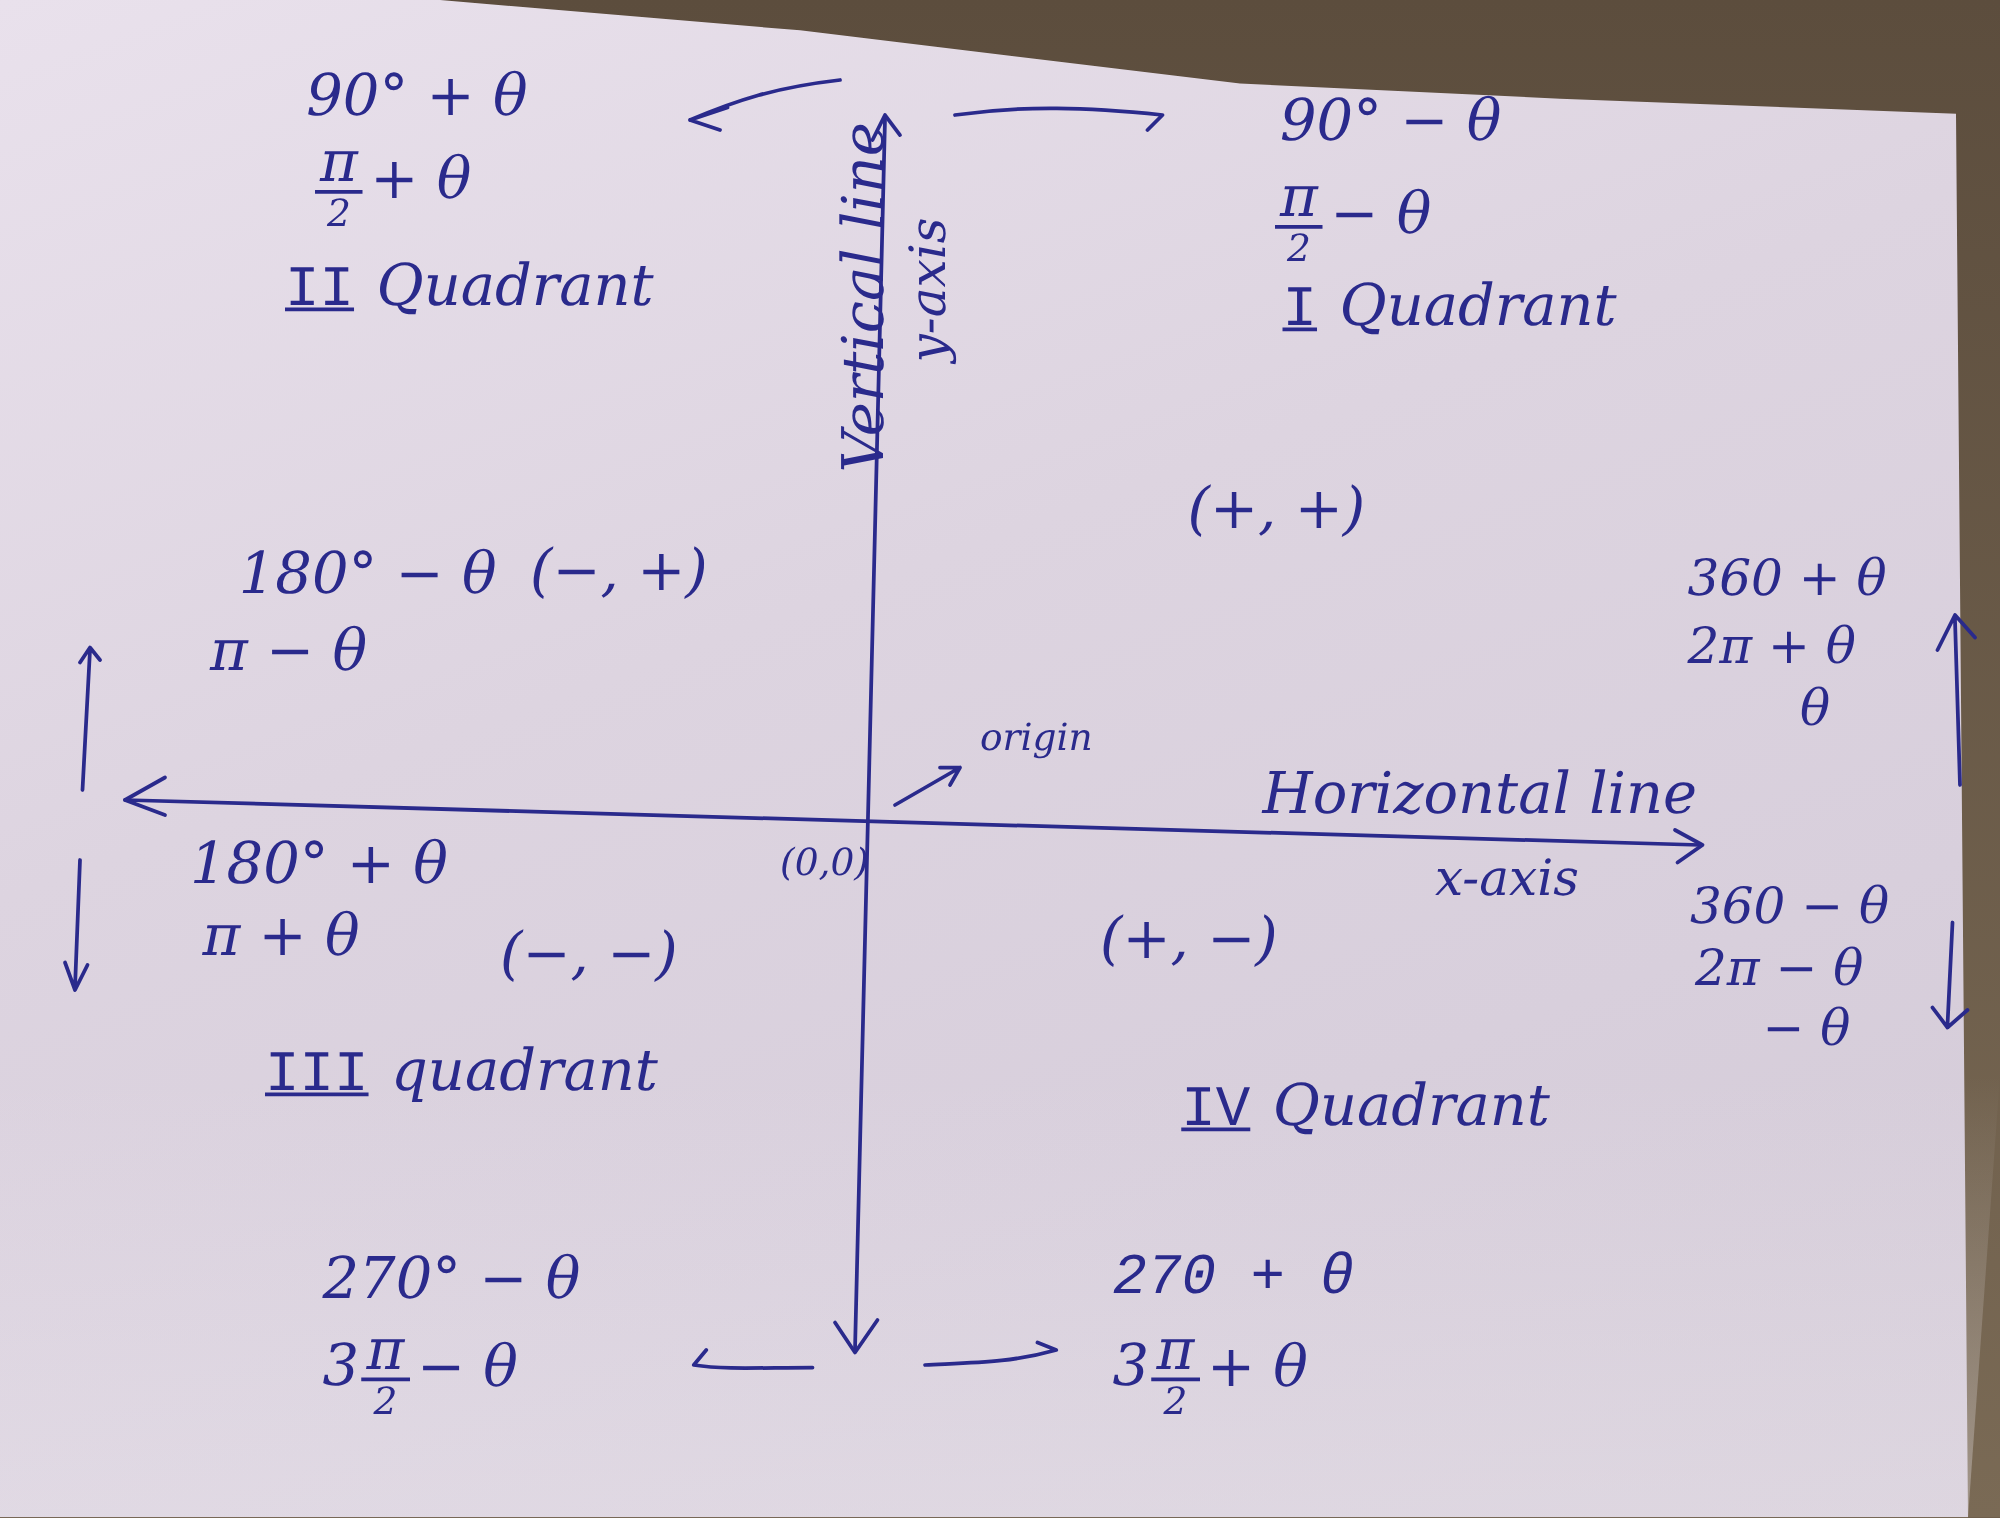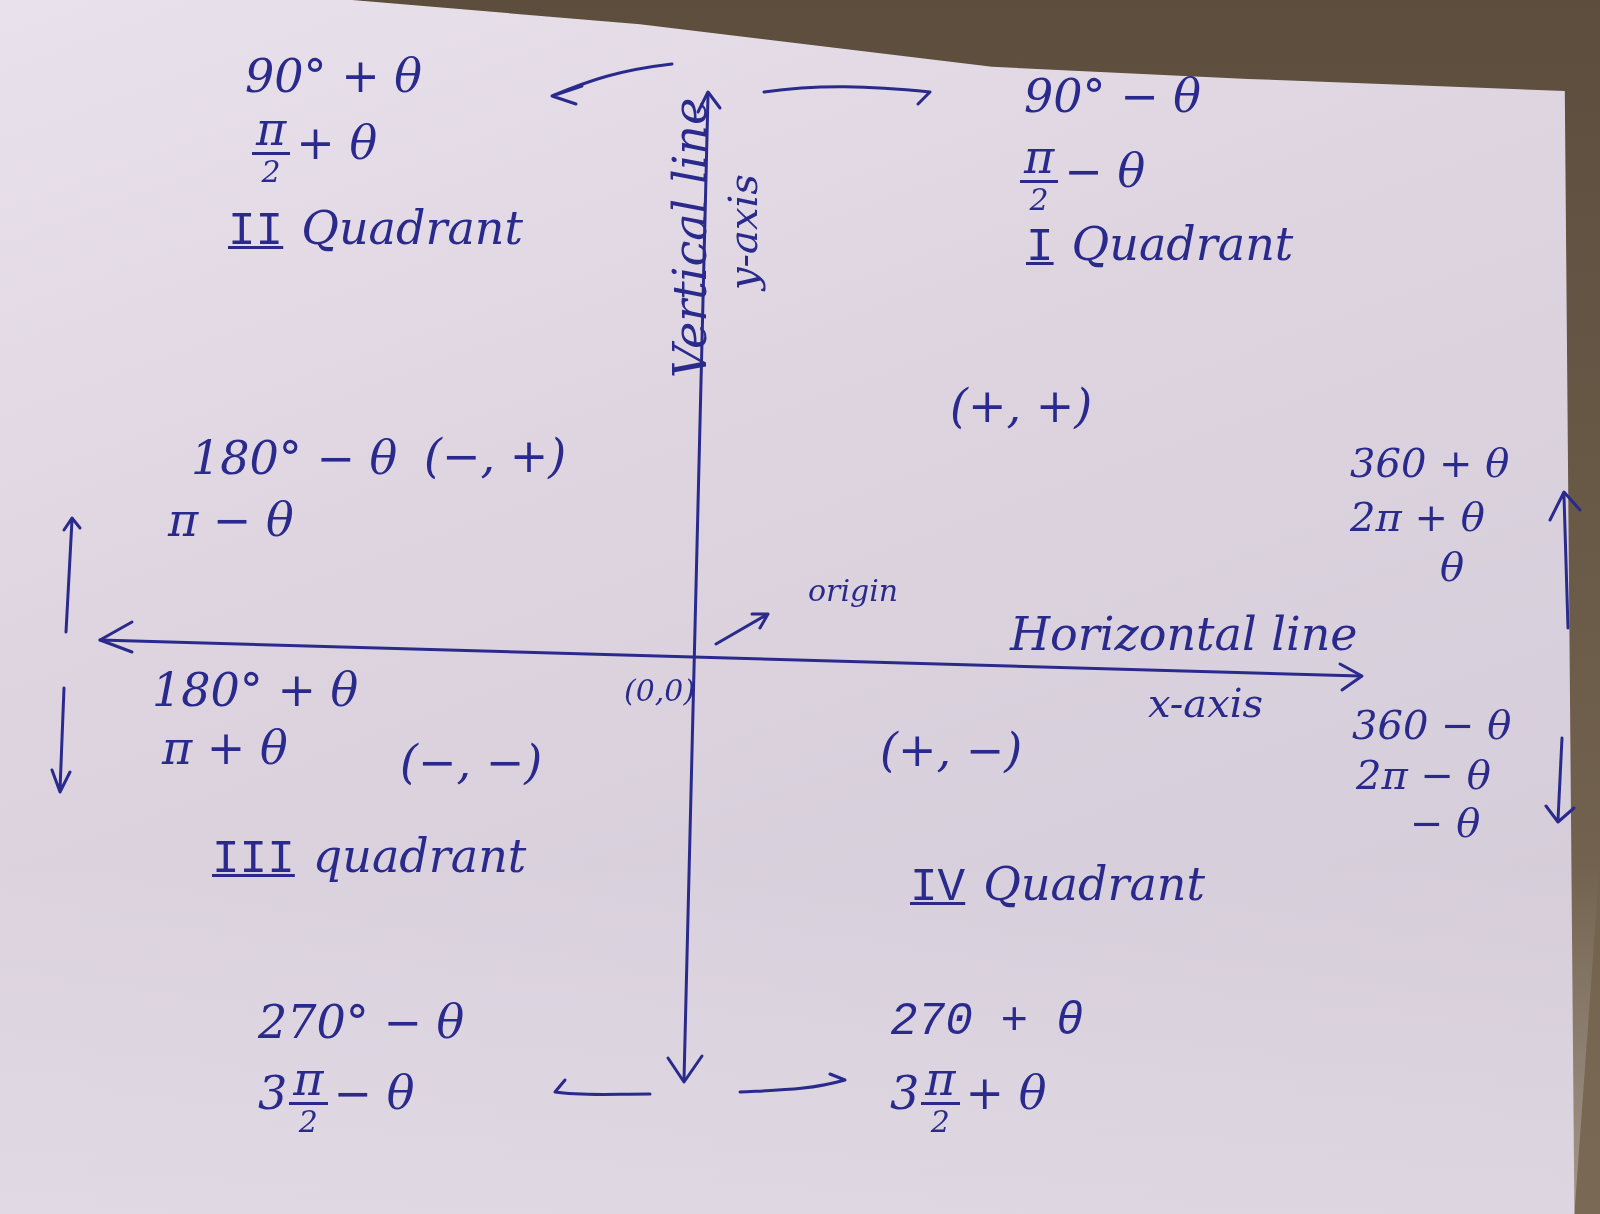--- a/index.html
+++ b/index.html
@@ -71,21 +71,21 @@
     <path d="M716 644 L768 614 M752 614 L768 614 L760 628"></path>
   </g>
 </svg>
 
 <div class="ink big rot-label" style="left:664px; top:378px;">Vertical line</div>
 <div class="ink med rot-label" style="left:720px; top:290px;">y-axis</div>
 
 <div class="ink big" style="left:1010px; top:608px;">Horizontal line</div>
 <div class="ink med" style="left:1148px; top:680px;">x-axis</div>
 
-<div class="ink small" style="left:784px; top:574px;margin-left:24px;">origin</div>
+<div class="ink small" style="left:784px; top:574px;">origin</div>
 <div class="ink small" style="left:624px; top:674px;">(0,0)</div>
 
 <div>
   <div class="ink big" style="left:245px; top:40px;margin-top:10px;">90° + θ</div>
   <div class="ink big" style="left:252px; top:106px;">
     <span class="frac">
       <span class="num">π</span>
       <span class="den small">2</span>
     </span><span>+ θ</span>
   </div>
@@ -122,21 +122,21 @@
   <div class="ink big" style="left:258px; top:1056px;">
     <span class="coeff">3</span><span class="frac">
       <span class="num">π</span>
       <span class="den small">2</span>
     </span><span>− θ</span>
   </div>
 </div>
 
 <div>
   <div class="ink big" style="left:880px; top:724px;">(+, −)</div>
-  <div class="ink big" style="left:910px; top:858px;">
+  <div class="ink big" style="left:945px; top:858px;">
     <span class="roman">IV</span><span>Quadrant</span>
   </div>
   <div class="ink big" style="left:890px; top:996px;font-family:Liberation Mono, monospace;">270 + θ</div>
   <div class="ink big" style="left:890px; top:1056px;">
     <span class="coeff">3</span><span class="frac">
       <span class="num">π</span>
       <span class="den small">2</span>
     </span><span>+ θ</span>
   </div>
 

